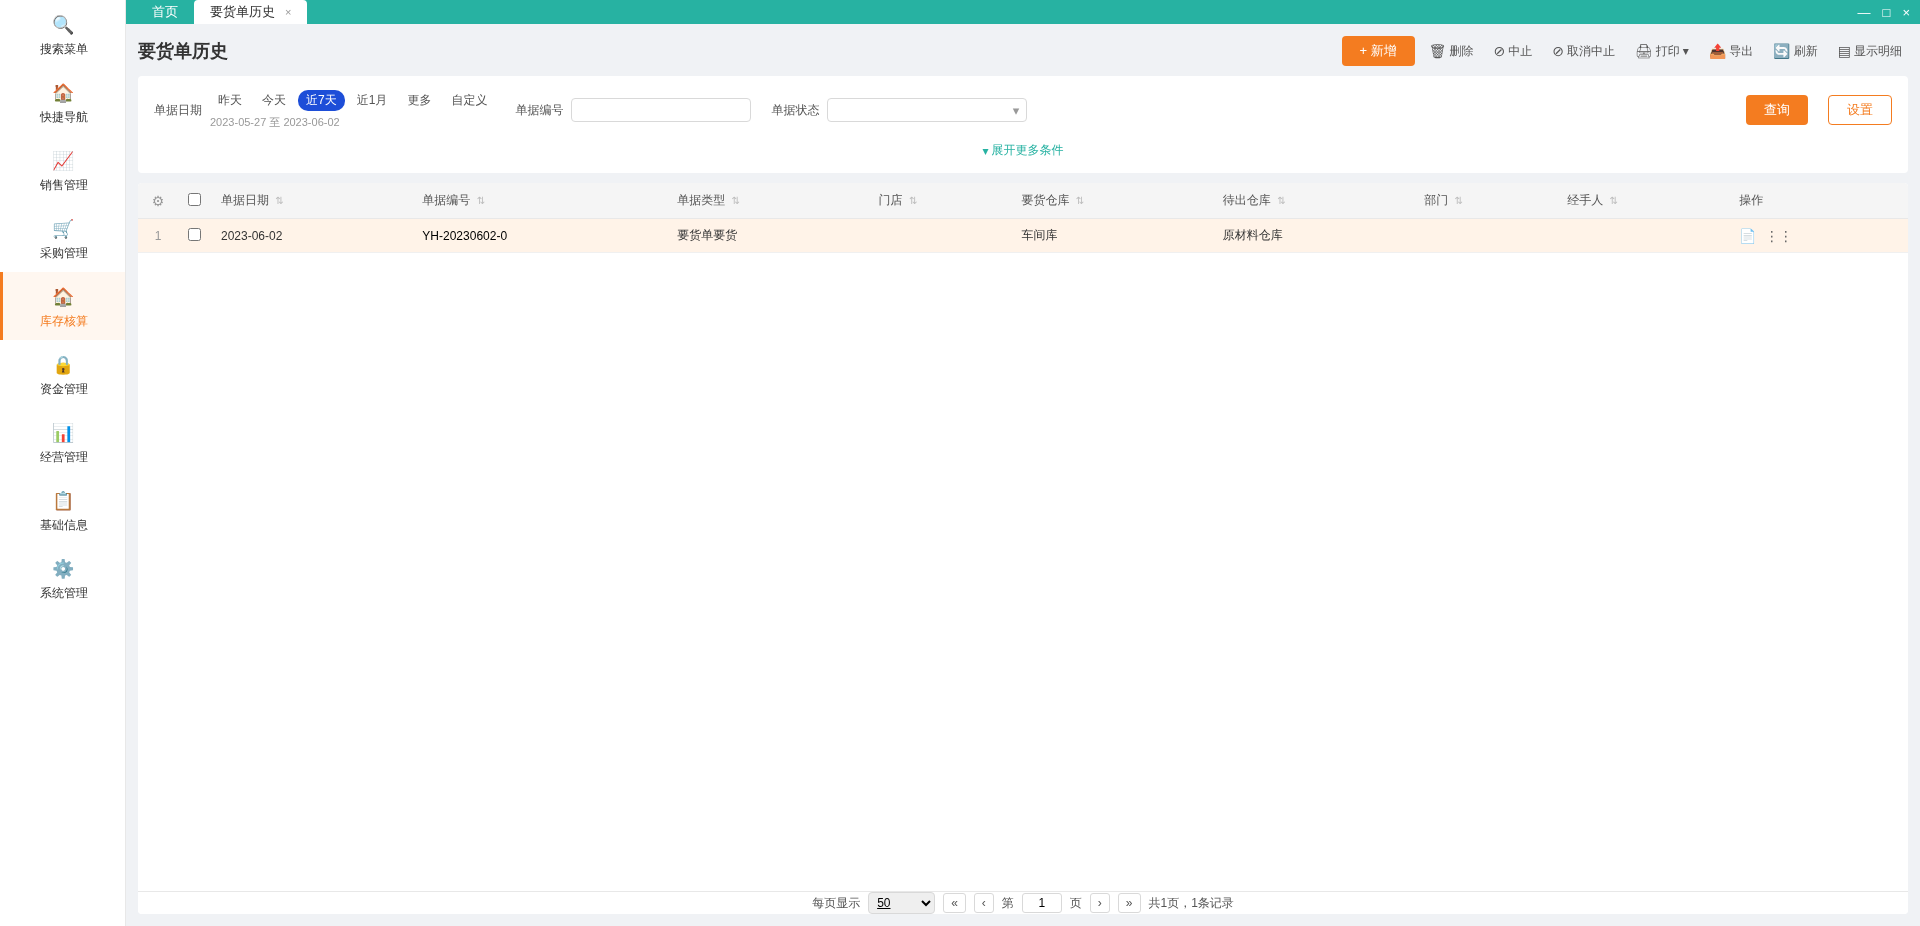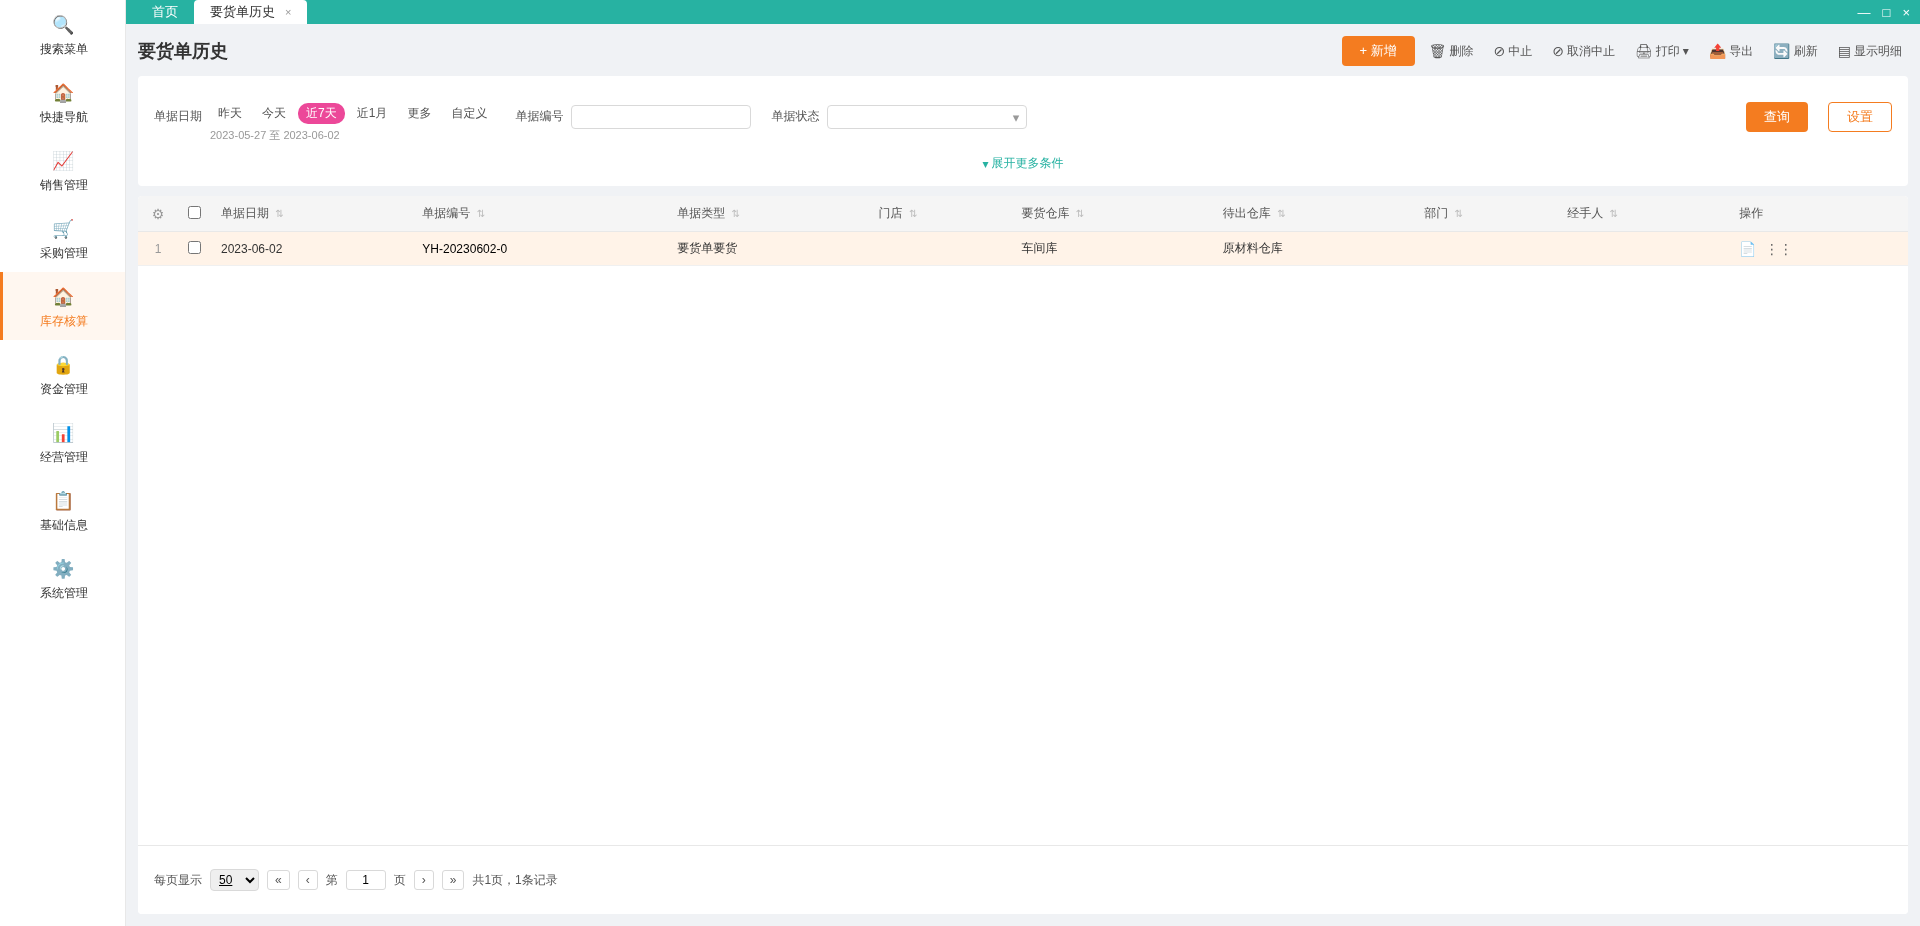--- a/index.html
+++ b/index.html
@@ -153,33 +153,32 @@
     }
     .filter-label {
       color: #555;
       font-size: 12px;
       white-space: nowrap;
     }
     .filter-date-btns {
       display: flex;
       align-items: center;
       gap: 4px;
-      margin-top: 13px;
     }
     .date-btn {
       padding: 2px 8px;
       border-radius: 3px;
       cursor: pointer;
       font-size: 12px;
       color: #555;
       background: transparent;
       border: none;
     }
     .date-btn.active {
-      background: #ec4899;
+      background: #1d4ed8;
       color: #fff;
       border-radius: 10px;
     }
     .date-range-text {
       font-size: 11px;
       color: #999;
       margin-top: 2px;
     }
     .filter-input {
       border: 1px solid #d9d9d9;
@@ -275,34 +274,34 @@
     .table-footer {
       background: #fafafa;
       border-top: 1px solid #e8e8e8;
       padding: 8px 14px;
       font-size: 12px;
       color: #555;
     }
     .pagination-bar {
       background: #fff;
       border-top: 1px solid #e8e8e8;
-      padding: 23px 16px;
-      display: flex;
-      align-items: center;
-      justify-content: flex-start;
+      padding: 0 16px;
+      display: flex;
+      align-items: center;
+      justify-content: center;
       gap: 8px;
       font-size: 12px;
       color: #555;
     }
     .page-size-select {
       border: 1px solid #d9d9d9;
       border-radius: 4px;
       padding: 2px 4px;
       font-size: 12px;
-      width: 49px;
+      width: 67px;
       outline: none;
       text-decoration: underline;
     }
     .page-nav-btn {
       border: 1px solid #d9d9d9;
       background: #fff;
       border-radius: 3px;
       padding: 2px 7px;
       cursor: pointer;
       font-size: 12px;

